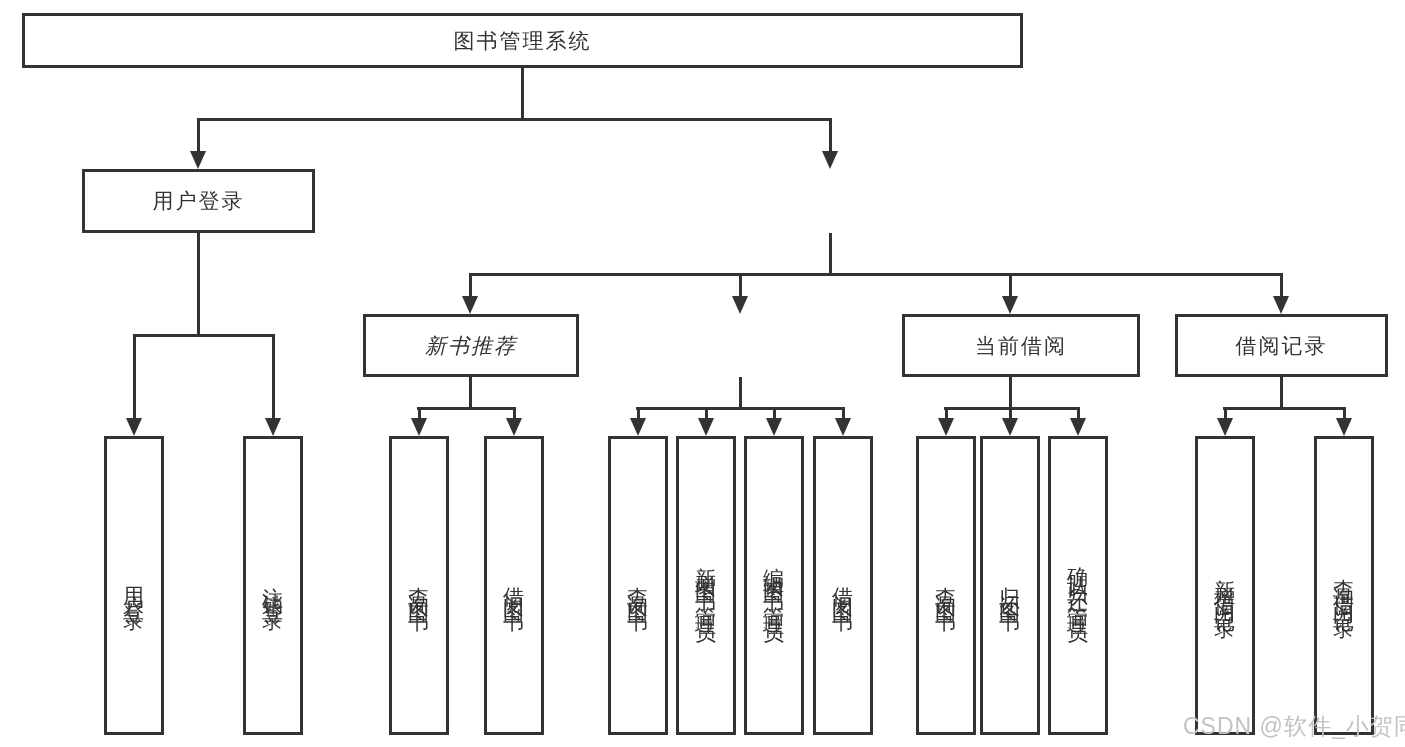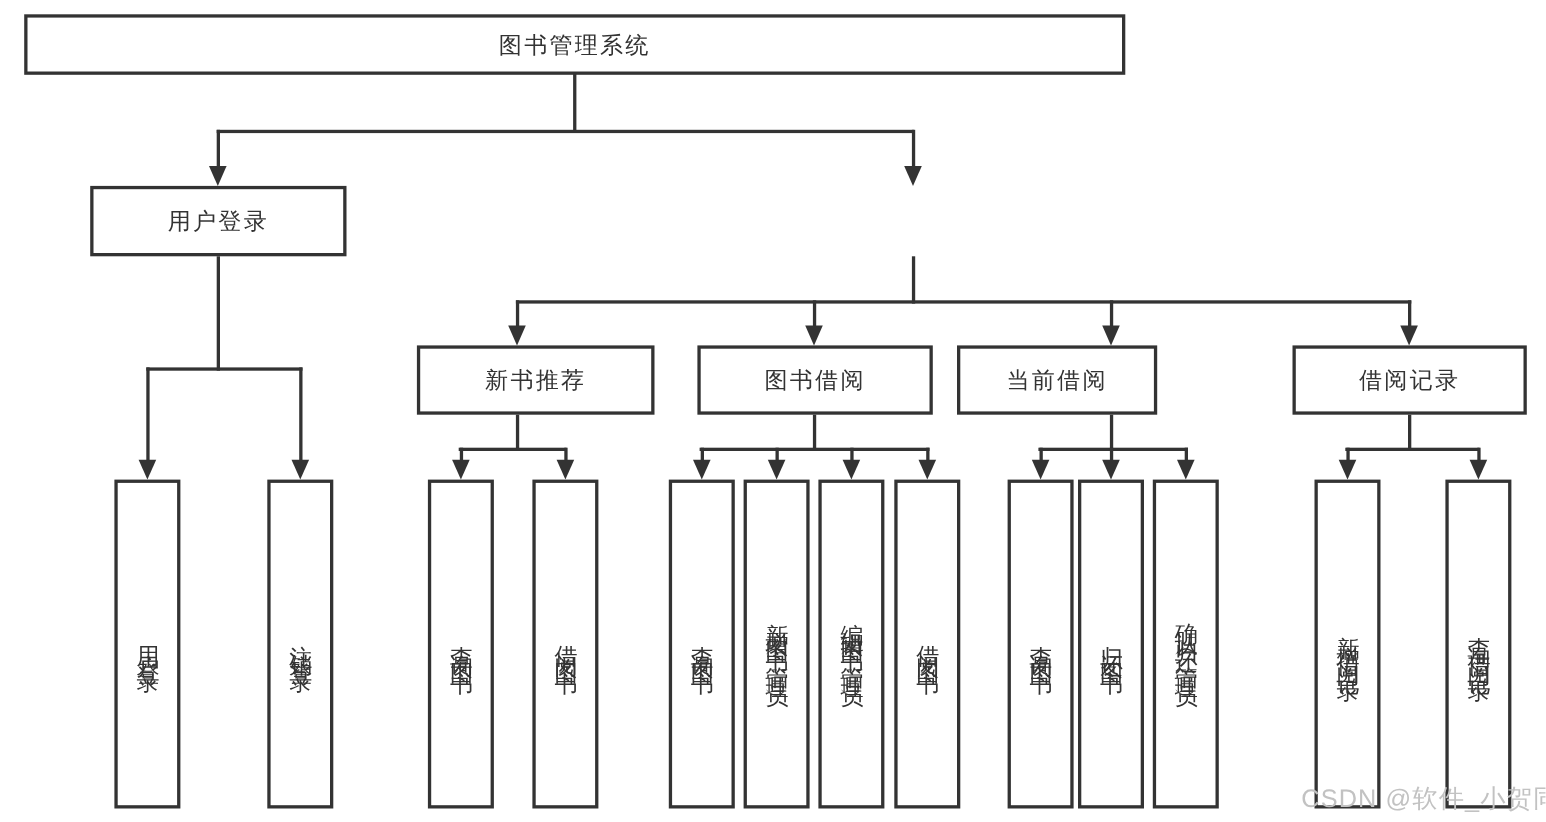--- a/index.html
+++ b/index.html
@@ -62,27 +62,24 @@
 <div class="stage">
 
   <div class="box hbox" style="left:22px;top:13px;width:1001px;height:55px;">
     <span>图书管理系统</span>
   </div>
 
   <div class="box hbox" style="left:82px;top:169px;width:233px;height:64px;">
     <span>用户登录</span>
   </div>
 
-  <div class="box hbox" style="left:379px;top:314px;width:216px;height:63px;">
+  <div class="box hbox" style="left:363px;top:314px;width:216px;height:63px;font-style:italic;">
     <span>新书推荐</span>
   </div>
-  <div class="box hbox" style="left:634px;top:314px;width:214px;height:63px;">
-    <span>图书借阅</span>
-  </div>
-  <div class="box hbox" style="left:870px;top:314px;width:182px;height:63px;">
+  <div class="box hbox" style="left:902px;top:314px;width:238px;height:63px;">
     <span>当前借阅</span>
   </div>
   <div class="box hbox" style="left:1175px;top:314px;width:213px;height:63px;">
     <span>借阅记录</span>
   </div>
 
   <div class="box vbox" style="left:104px;top:436px;width:60px;height:299px;">
     <span>用户登录</span>
   </div>
   <div class="box vbox" style="left:243px;top:436px;width:60px;height:299px;">

